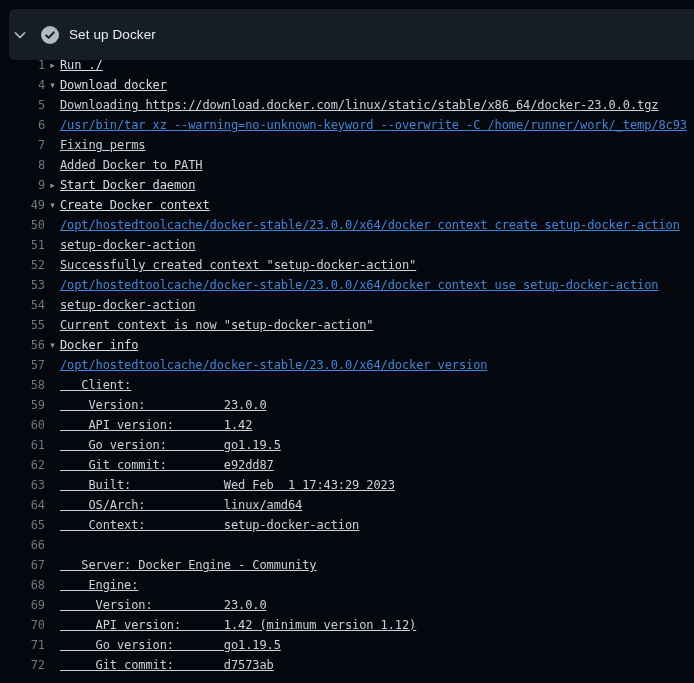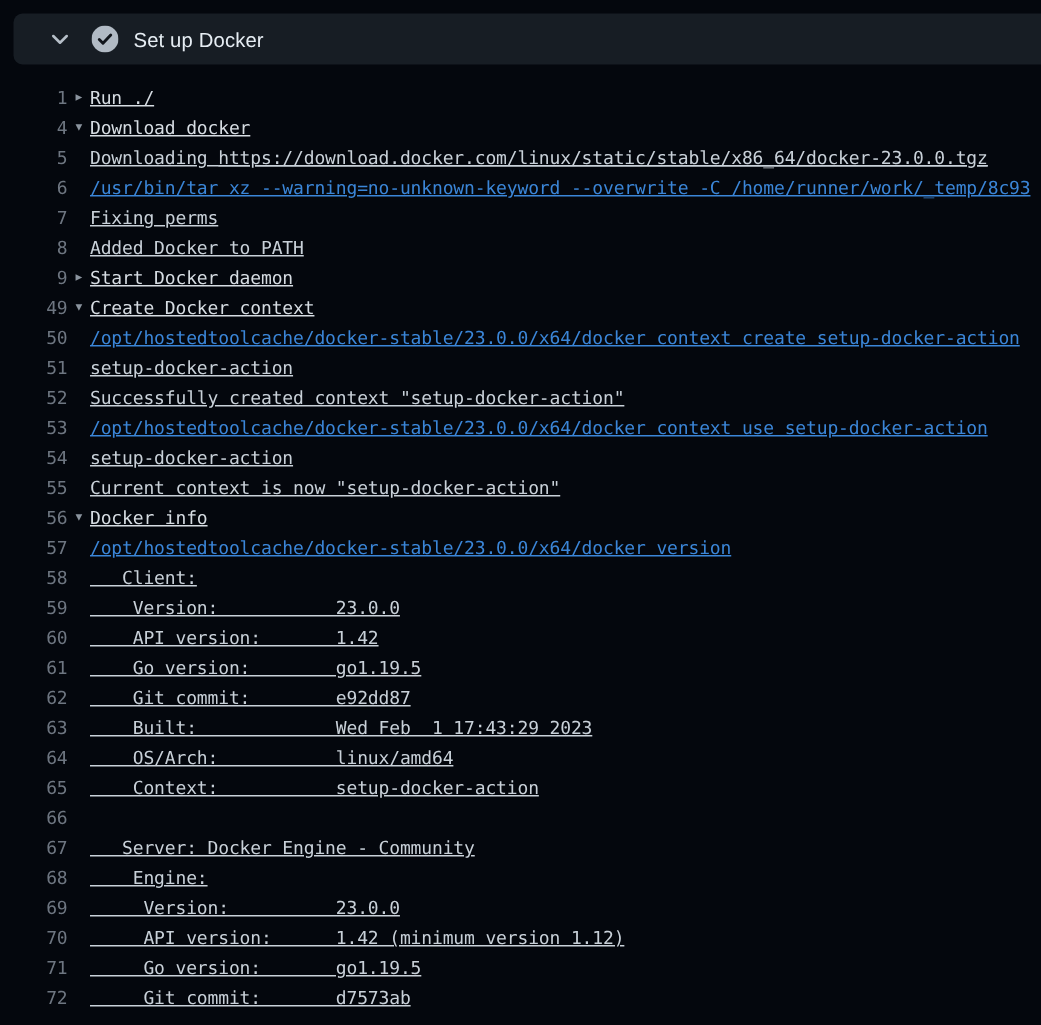--- a/index.html
+++ b/index.html
@@ -8,25 +8,25 @@
     --caret:#8b949e; --check-circle:#b1bac4; --check-mark:#11151b;
   }
   *{box-sizing:border-box;}
   html,body{margin:0;padding:0;}
   body{
     width:694px;height:683px;overflow:hidden;position:relative;
     background:var(--page-bg);
     font-family:"Liberation Sans", sans-serif;
   }
   .step-header{
-    position:absolute;left:9px;top:9px;right:0;height:34px;
+    position:absolute;left:9px;top:9px;right:0;height:51px;
     background:var(--header-bg);
     border-radius:6px 0 0 6px;
     display:flex;align-items:center;
-    padding-left:23px;
+    padding-left:3px;
     cursor:pointer;
   }
   .chevron{
     width:16px;height:16px;color:#b6bfc8;flex:none;
     display:flex;align-items:center;justify-content:center;
   }
   .status{
     width:18px;height:18px;flex:none;margin-left:13px;
     display:flex;align-items:center;justify-content:center;
   }

